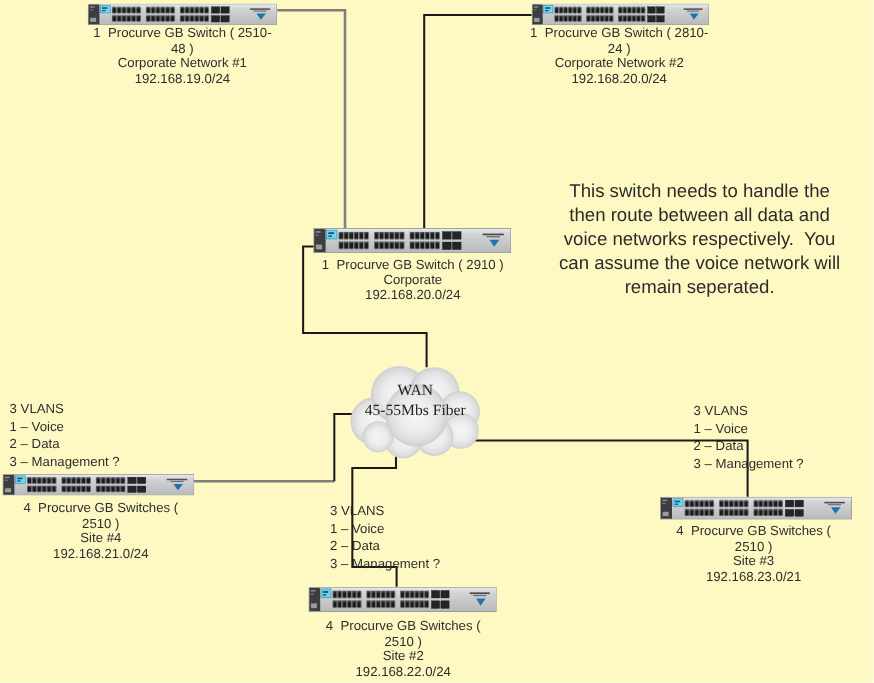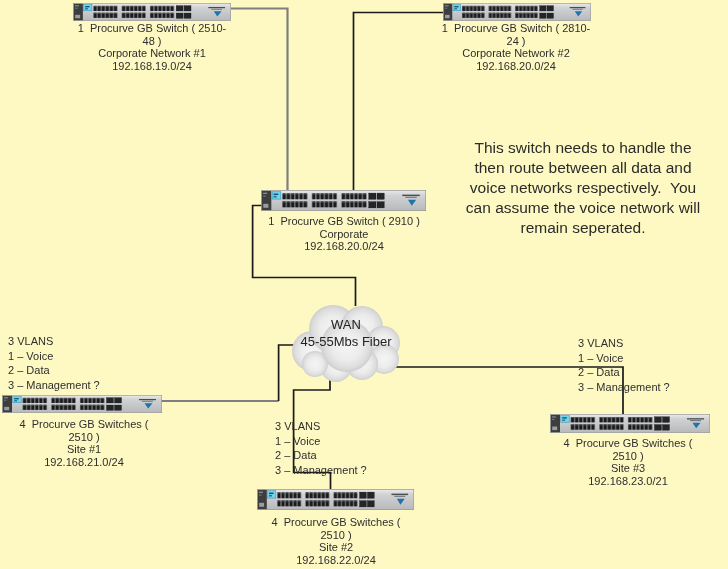--- a/index.html
+++ b/index.html
@@ -10,28 +10,28 @@
   #wires{position:absolute;left:0;top:0;z-index:1;}
   #wires path{fill:none;}
   #wires .gray{stroke:#7f7f7f;stroke-width:2.2;}
   #wires .blk{stroke:#1a1a1a;stroke-width:1.7;}
   .switch{position:absolute;z-index:3;}
   .switch svg{display:block;width:100%;height:100%;}
   .lbl{position:absolute;z-index:2;font-size:11px;line-height:12.5px;text-align:center;}
   .lbl>div{white-space:pre;}
   .vlan{position:absolute;z-index:2;font-size:11px;line-height:14.5px;text-align:left;}
   .vlan>div{white-space:pre;}
-  .note{position:absolute;left:440px;top:138px;width:286px;z-index:2;
+  .note{position:absolute;left:440px;top:150px;width:286px;z-index:2;
         font-size:15.5px;line-height:20px;text-align:center;color:#2b2b2b;}
   .note>div{white-space:pre;}
   .cloud{position:absolute;left:288px;top:301px;width:116px;height:82px;z-index:2;}
   .cloud svg{position:absolute;left:0;top:0;width:100%;height:100%;}
   .cloud-text{position:absolute;left:0;top:15px;width:100%;text-align:center;
               font-size:13px;line-height:17px;color:#222;z-index:3;}
-  .cloud-text>div{white-space:pre;}
+  .cloud-text>div{white-space:pre;font-family:Liberation Serif, serif;}
   #symdefs{position:absolute;width:0;height:0;overflow:hidden;}
 </style>
 </head>
 <body>
 
 <svg id="symdefs" xmlns="http://www.w3.org/2000/svg" aria-hidden="true">
   <defs>
     <linearGradient id="ch" x1="0" y1="0" x2="0" y2="1">
       <stop offset="0" stop-color="#e9eaeb"></stop>
       <stop offset="0.25" stop-color="#d0d2d4"></stop>
@@ -130,21 +130,21 @@
       <div>192.168.20.0/24</div>
     </div>
   <div class="lbl" style="left:244px;top:215px;width:200px">
       <div>1  Procurve GB Switch ( 2910 )</div>
       <div>Corporate</div>
       <div>192.168.20.0/24</div>
     </div>
   <div class="lbl" style="left:0px;top:418px;width:168px">
       <div>4  Procurve GB Switches (</div>
       <div>2510 )</div>
-      <div>Site #1</div>
+      <div>Site #4</div>
       <div>192.168.21.0/24</div>
     </div>
   <div class="lbl" style="left:236px;top:516px;width:200px">
       <div>4  Procurve GB Switches (</div>
       <div>2510 )</div>
       <div>Site #2</div>
       <div>192.168.22.0/24</div>
     </div>
   <div class="lbl" style="left:528px;top:437px;width:200px">
       <div>4  Procurve GB Switches (</div>

